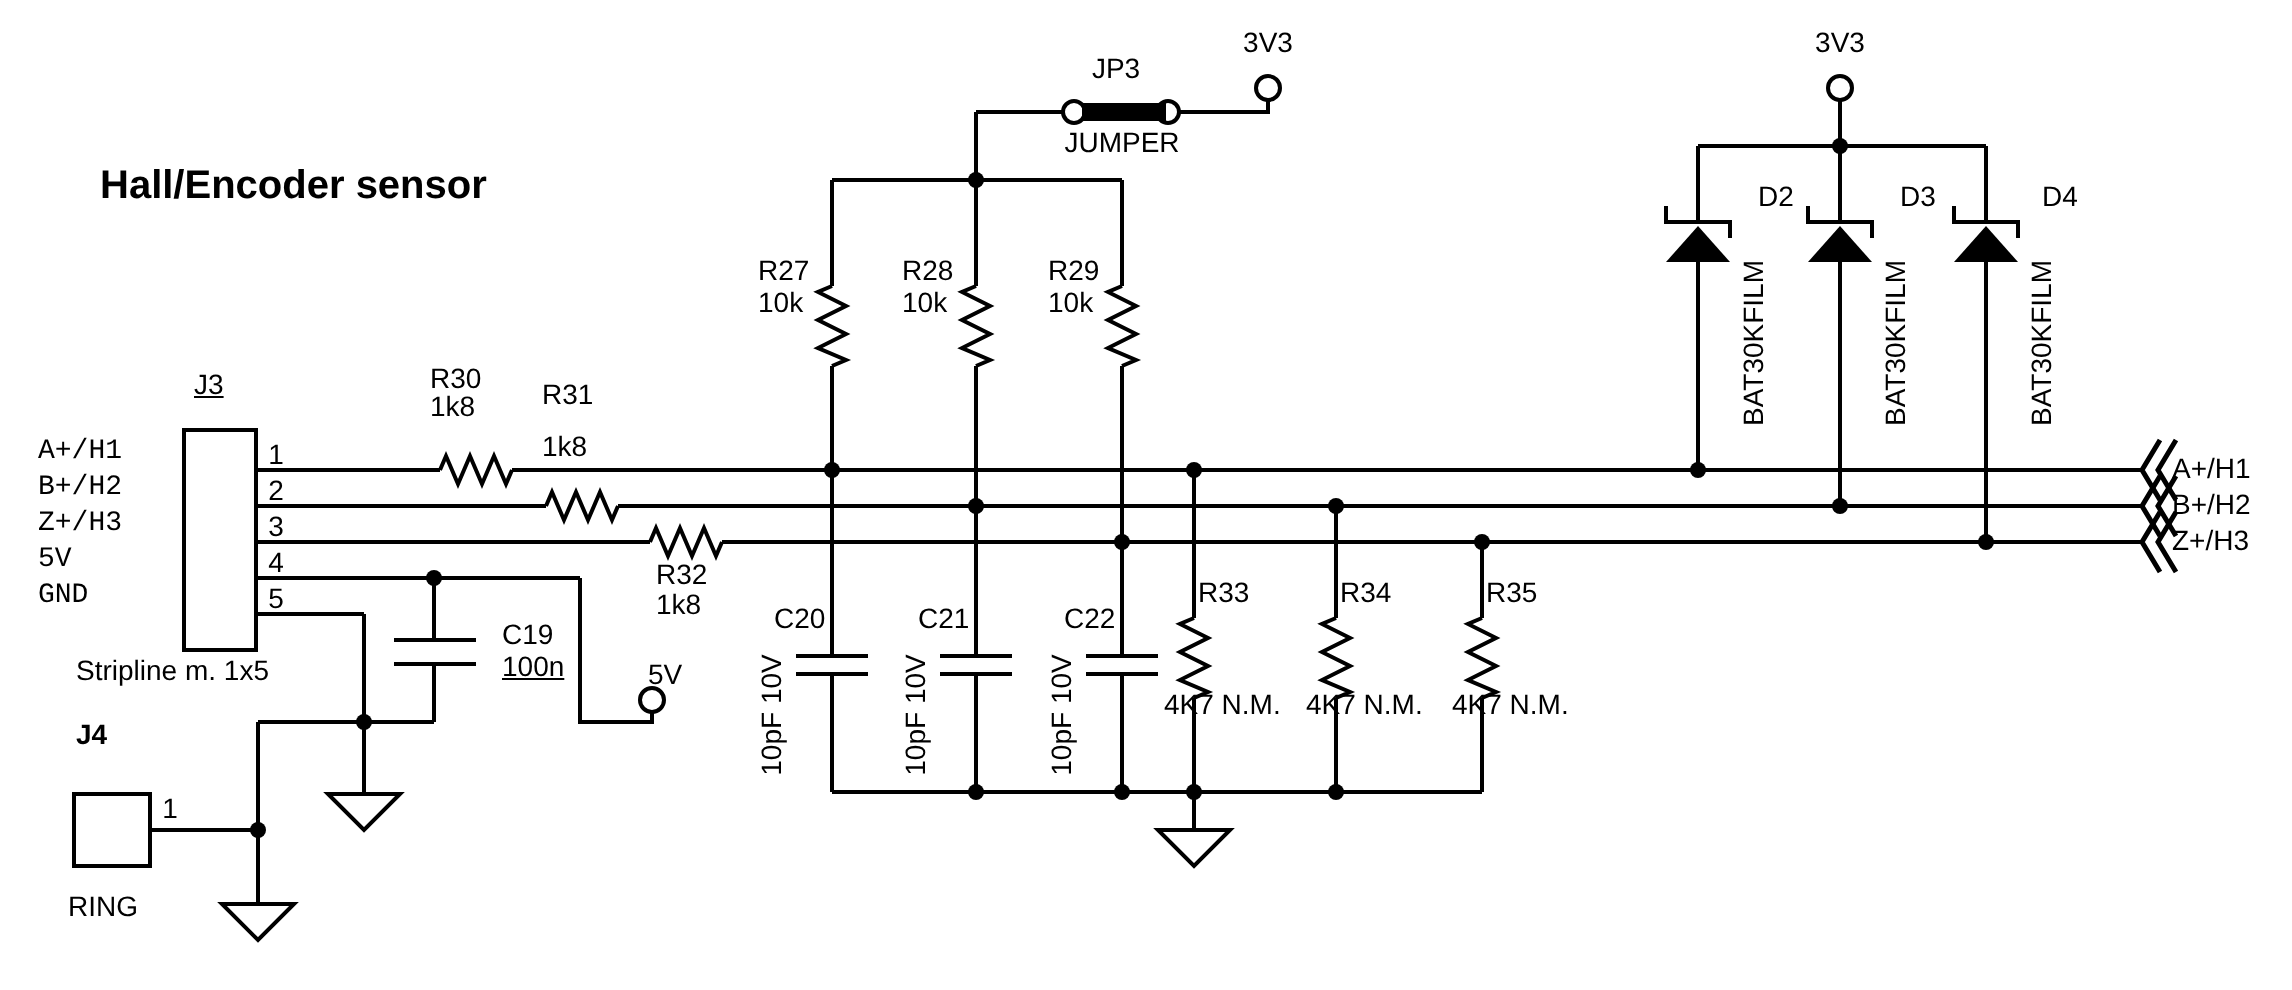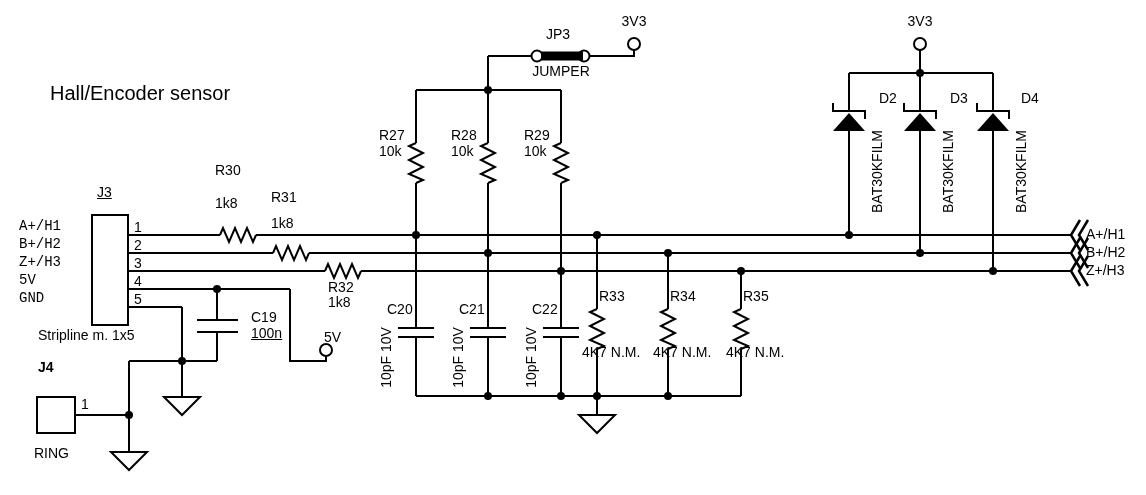--- a/index.html
+++ b/index.html
@@ -96,40 +96,40 @@
       <circle cx="217" cy="289" r="4"></circle>
       <circle cx="182" cy="361" r="4"></circle>
       <circle cx="129" cy="415" r="4"></circle>
       <circle cx="488" cy="396" r="4"></circle>
       <circle cx="561" cy="396" r="4"></circle>
       <circle cx="597" cy="396" r="4"></circle>
       <circle cx="668" cy="396" r="4"></circle>
     </g>
   </svg>
 
-  <div class="lbl title" style="left:50px;top:86px;">Hall/Encoder sensor</div>
+  <div class="lbl title" style="left:50px;top:86px;font-weight:bold;">Hall/Encoder sensor</div>
 
   <div class="lbl" style="left:97px;top:185px;text-decoration:underline;">J3</div>
   <div class="lbl mono" style="left:19px;top:219px;">A+/H1</div>
   <div class="lbl mono" style="left:19px;top:237px;">B+/H2</div>
   <div class="lbl mono" style="left:19px;top:255px;">Z+/H3</div>
   <div class="lbl mono" style="left:19px;top:273px;">5V</div>
   <div class="lbl mono" style="left:19px;top:291px;">GND</div>
   <div class="lbl ctr" style="left:130px;top:220px;width:16px;">1</div>
   <div class="lbl ctr" style="left:130px;top:238px;width:16px;">2</div>
   <div class="lbl ctr" style="left:130px;top:256px;width:16px;">3</div>
   <div class="lbl ctr" style="left:130px;top:274px;width:16px;">4</div>
   <div class="lbl ctr" style="left:130px;top:292px;width:16px;">5</div>
   <div class="lbl" style="left:38px;top:328px;">Stripline m. 1x5</div>
 
   <div class="lbl" style="left:38px;top:360px;font-weight:bold;">J4</div>
   <div class="lbl ctr" style="left:78px;top:397px;width:14px;">1</div>
   <div class="lbl" style="left:34px;top:446px;">RING</div>
 
-  <div class="lbl" style="left:215px;top:163px;">R30</div>
+  <div class="lbl" style="left:215px;top:182px;">R30</div>
   <div class="lbl" style="left:215px;top:196px;">1k8</div>
   <div class="lbl" style="left:271px;top:190px;">R31</div>
   <div class="lbl" style="left:271px;top:216px;">1k8</div>
   <div class="lbl" style="left:328px;top:280px;">R32</div>
   <div class="lbl" style="left:328px;top:295px;">1k8</div>
 
   <div class="lbl" style="left:379px;top:128px;">R27</div>
   <div class="lbl" style="left:379px;top:144px;">10k</div>
   <div class="lbl" style="left:451px;top:128px;">R28</div>
   <div class="lbl" style="left:451px;top:144px;">10k</div>

